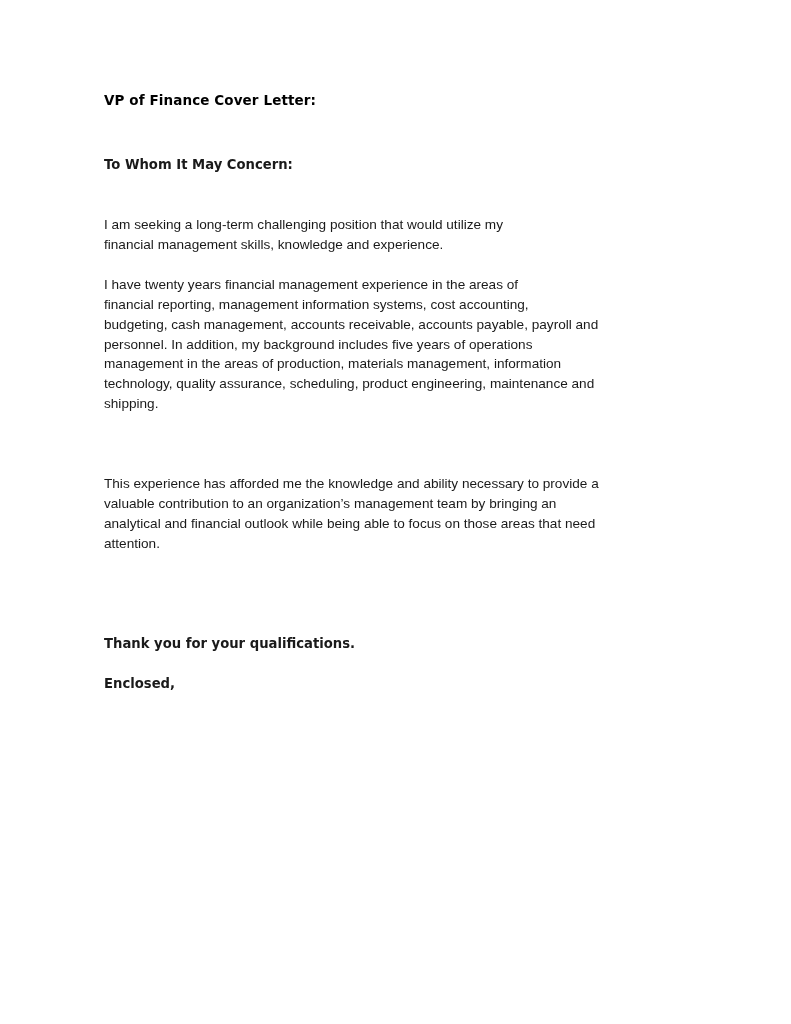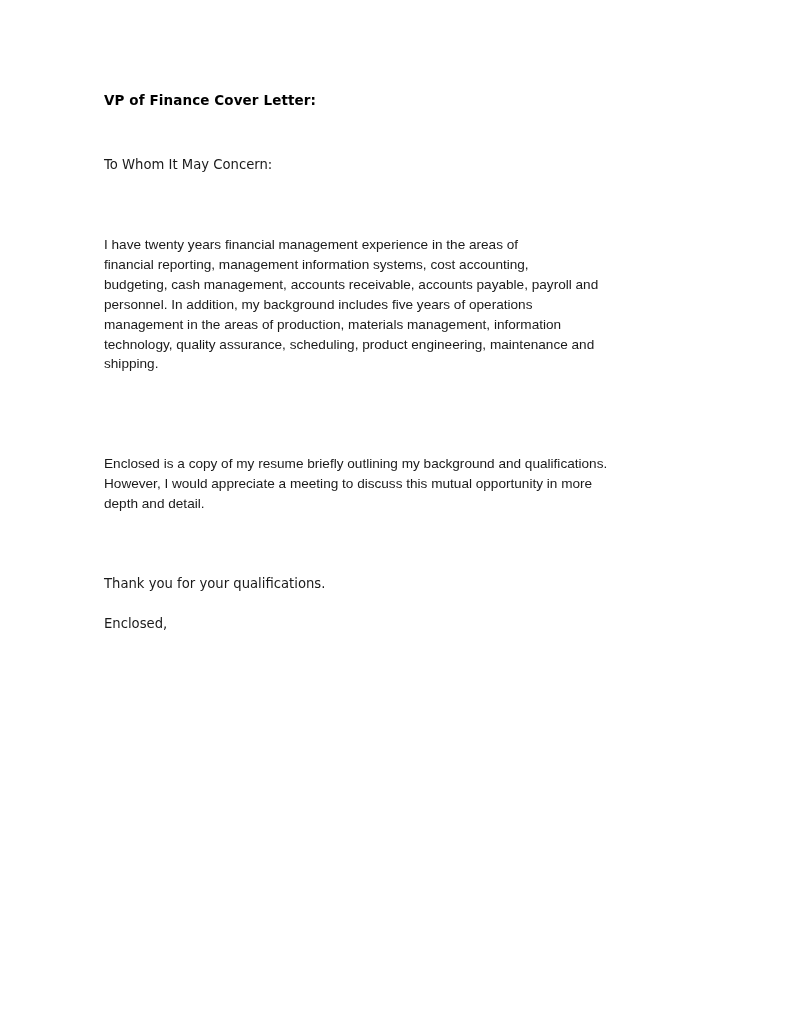--- a/index.html
+++ b/index.html
@@ -39,21 +39,21 @@
     font-size: 13.5px;
     line-height: 20px;
     letter-spacing: 0.1px;
     color: #000000;
     margin: 0;
   }
 
   
   .wide-line {
     font-family: "DejaVu Sans", sans-serif;
-    font-weight: normal;
+    font-weight: bold;
     font-size: 13.2px;
     line-height: 20px;
     color: #1a1a1a;
     margin: 0;
     white-space: pre-wrap;
   }
 
   
   .body-par {
     font-family: "Liberation Sans", sans-serif;
@@ -79,39 +79,42 @@
   <div class="letter">
 
     <h1 class="letter-title">VP of Finance Cover Letter:</h1>
 
     <div class="gap-title"></div>
 
     <p class="wide-line">To Whom It May Concern:</p>
 
     <div class="gap-2"></div>
 
+    <p class="body-par">I am seeking a long-term challenging position that would utilize my
+financial management skills, knowledge and experience.</p>
 
     <div class="gap-1"></div>
 
     <p class="body-par">I have twenty years financial management experience in the areas of
 financial reporting, management information systems, cost accounting,
 budgeting, cash management, accounts receivable, accounts payable, payroll and
 personnel. In addition, my background includes five years of operations
 management in the areas of production, materials management, information
 technology, quality assurance, scheduling, product engineering, maintenance and
 shipping.</p>
 
     <div class="gap-3"></div>
 
+    <p class="body-par">This experience has afforded me the knowledge and ability necessary to provide a
+valuable contribution to an organization’s management team by bringing an
+analytical and financial outlook while being able to focus on those areas that need
+attention.</p>
 
     <div class="gap-1"></div>
 
-    <p class="body-par">Enclosed is a copy of my resume briefly outlining my background and qualifications.
-However, I would appreciate a meeting to discuss this mutual opportunity in more
-depth and detail.</p>
 
     <div class="gap-3"></div>
 
     <p class="wide-line">Thank you for your qualifications.</p>
 
     <div class="gap-1"></div>
 
     <p class="wide-line">Enclosed,</p>
 
     <div class="gap-2"></div>

